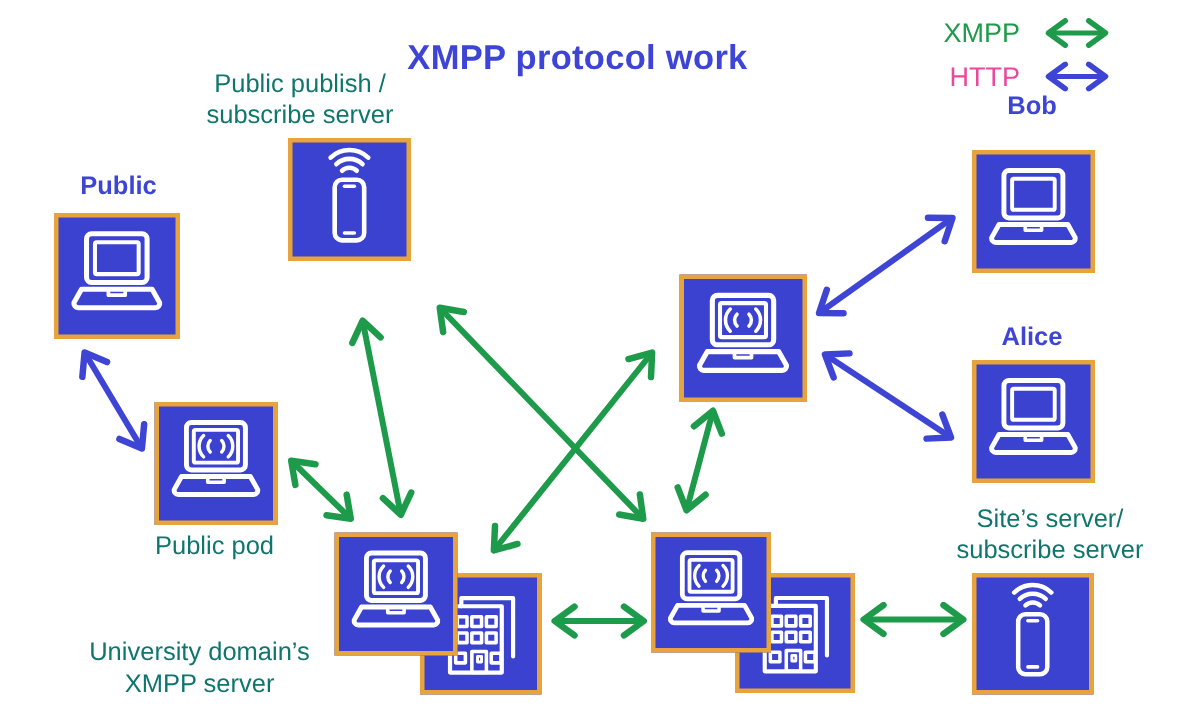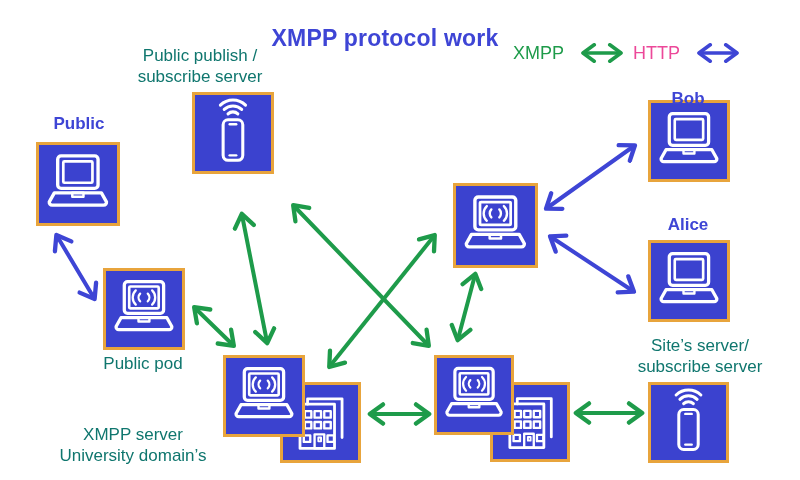--- a/index.html
+++ b/index.html
@@ -8,21 +8,21 @@
     background:#ffffff;
     font-family:"Liberation Sans", sans-serif;
   }
   .title{
     position:absolute;left:0;top:25px;width:100%;
     text-align:center;font-size:23px;font-weight:700;color:#3e45d5;
     letter-spacing:0.2px;
   }
   .legend{
     position:absolute;top:9px;right:24px;
-    display:flex;gap:3px;margin-top:31px;
+    display:flex;flex-direction:column;gap:3px;
   }
   .legend-row{display:flex;align-items:center;justify-content:flex-end;gap:10px;height:26px;}
   .legend-label{font-size:18px;font-weight:500;}
   .legend-label.xmpp{color:#1e9b4a;}
   .legend-label.http{color:#ec4899;}
   .tile{
     position:absolute;box-sizing:border-box;
     background:#3b42cf;border:3px solid #e8a43c;
     display:flex;align-items:center;justify-content:center;
   }
@@ -137,21 +137,21 @@
       </div>
       <div class="node-label dark" style="left: 200px; top: 45px;">
         <div>Public publish /</div>
         <div>subscribe server</div>
       </div>
       <div class="tile" style="left: 648px; top: 100px; width: 82px; height: 82px;">
         <svg viewBox="0 0 64 64">
           <use href="#icon-laptop"></use>
         </svg>
       </div>
-      <div class="node-label blue" style="left: 688px; top: 88px;">
+      <div class="node-label blue" style="left: 688px; top: 60px;">
         <div>Bob</div>
       </div>
       <div class="tile" style="left: 648px; top: 240px; width: 82px; height: 82px;">
         <svg viewBox="0 0 64 64">
           <use href="#icon-laptop"></use>
         </svg>
       </div>
       <div class="node-label blue" style="left: 688px; top: 214px;">
         <div>Alice</div>
       </div>
@@ -172,22 +172,22 @@
         <svg viewBox="0 0 64 64">
           <use href="#icon-building"></use>
         </svg>
       </div>
       <div class="tile" style="left: 223px; top: 355px; width: 82px; height: 82px;">
         <svg viewBox="0 0 64 64">
           <use href="#icon-laptop-wifi"></use>
         </svg>
       </div>
       <div class="node-label dark" style="left: 133px; top: 424px;">
+        <div>University domain’s</div>
         <div>XMPP server</div>
-        <div>University domain’s</div>
       </div>
       <div class="tile" style="left: 490px; top: 382px; width: 80px; height: 80px;">
         <svg viewBox="0 0 64 64">
           <use href="#icon-building"></use>
         </svg>
       </div>
       <div class="tile" style="left: 434px; top: 355px; width: 80px; height: 80px;">
         <svg viewBox="0 0 64 64">
           <use href="#icon-laptop-wifi"></use>
         </svg>

